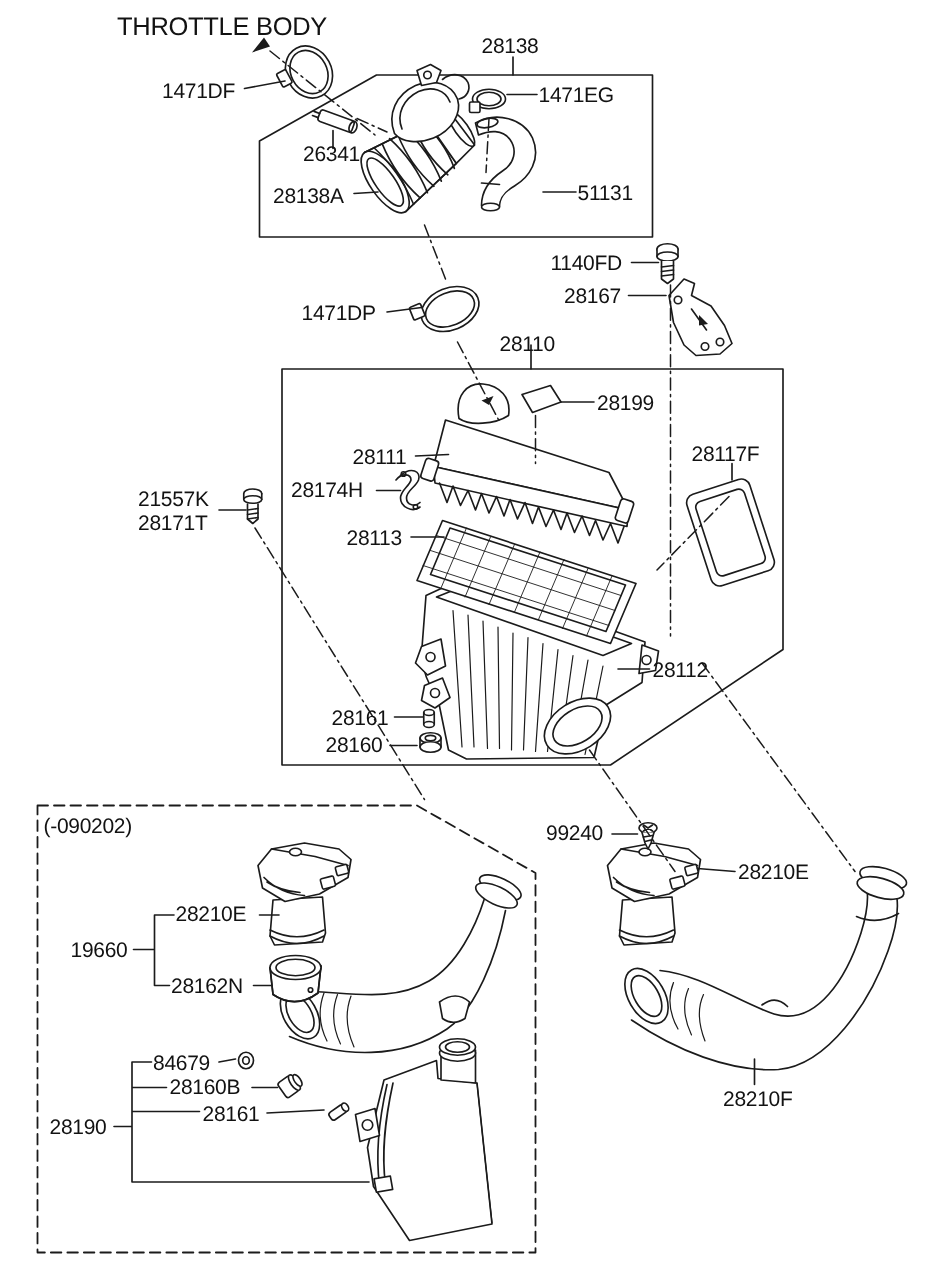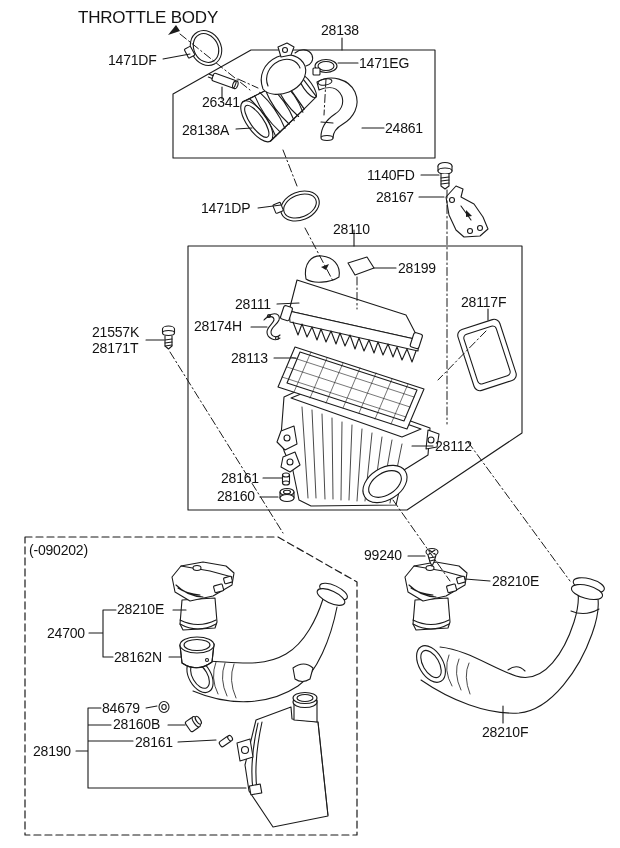--- a/index.html
+++ b/index.html
@@ -316,40 +316,40 @@
 
     <polygon class="k" points="168,35 176,25 180,31"></polygon>
   </svg>
 
   <div class="lbl title" style="left:78px;top:9px">THROTTLE BODY</div>
   <div class="lbl" style="left:108px;top:53px">1471DF</div>
   <div class="lbl" style="left:321px;top:23px">28138</div>
   <div class="lbl" style="left:359px;top:56px">1471EG</div>
   <div class="lbl" style="left:202px;top:95px">26341</div>
   <div class="lbl" style="left:182px;top:123px">28138A</div>
-  <div class="lbl" style="left:385px;top:121px">24861</div>
+  <div class="lbl" style="left:385px;top:121px">51131</div>
   <div class="lbl" style="left:367px;top:168px">1140FD</div>
   <div class="lbl" style="left:376px;top:190px">28167</div>
   <div class="lbl" style="left:201px;top:201px">1471DP</div>
   <div class="lbl" style="left:333px;top:222px">28110</div>
   <div class="lbl" style="left:398px;top:261px">28199</div>
   <div class="lbl" style="left:235px;top:297px">28111</div>
   <div class="lbl" style="left:194px;top:319px">28174H</div>
   <div class="lbl" style="left:92px;top:325px">21557K</div>
   <div class="lbl" style="left:92px;top:341px">28171T</div>
   <div class="lbl" style="left:231px;top:351px">28113</div>
   <div class="lbl" style="left:461px;top:295px">28117F</div>
   <div class="lbl" style="left:435px;top:439px">28112</div>
   <div class="lbl" style="left:221px;top:471px">28161</div>
   <div class="lbl" style="left:217px;top:489px">28160</div>
   <div class="lbl" style="left:29px;top:543px">(-090202)</div>
   <div class="lbl" style="left:364px;top:548px">99240</div>
   <div class="lbl" style="left:492px;top:574px">28210E</div>
   <div class="lbl" style="left:117px;top:602px">28210E</div>
-  <div class="lbl" style="left:47px;top:626px">24700</div>
+  <div class="lbl" style="left:47px;top:626px">19660</div>
   <div class="lbl" style="left:114px;top:650px">28162N</div>
   <div class="lbl" style="left:102px;top:701px">84679</div>
   <div class="lbl" style="left:113px;top:717px">28160B</div>
   <div class="lbl" style="left:135px;top:735px">28161</div>
   <div class="lbl" style="left:33px;top:744px">28190</div>
   <div class="lbl" style="left:482px;top:725px">28210F</div>
 
 </div>
 
 </body></html>

